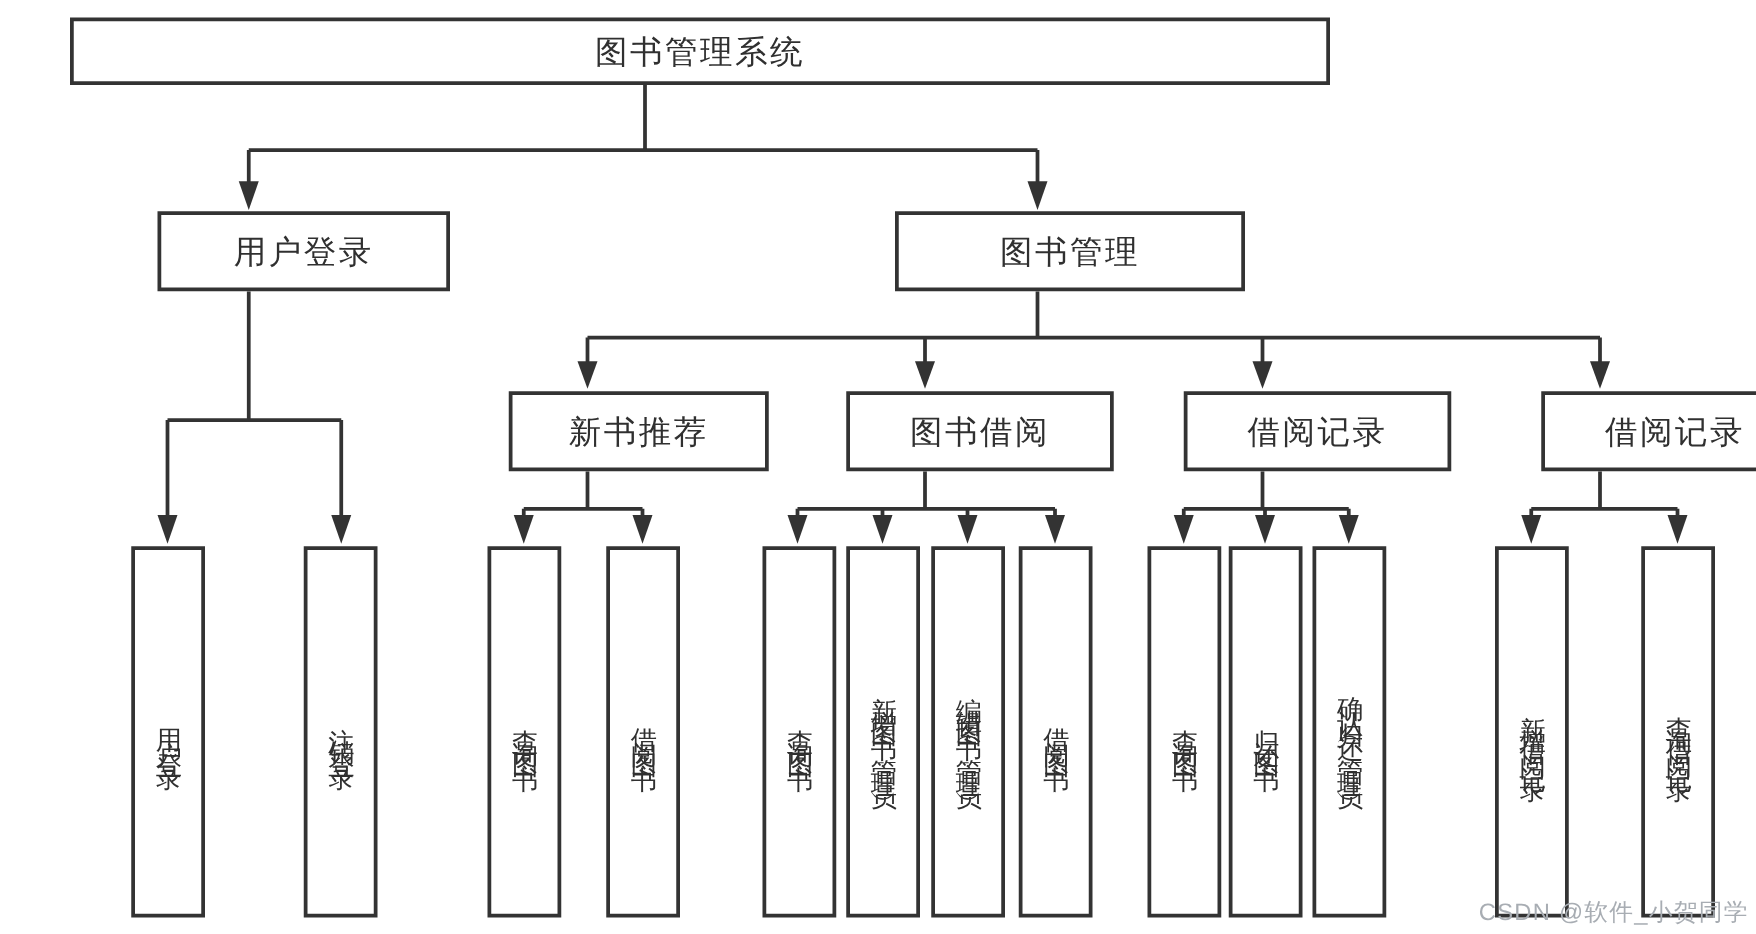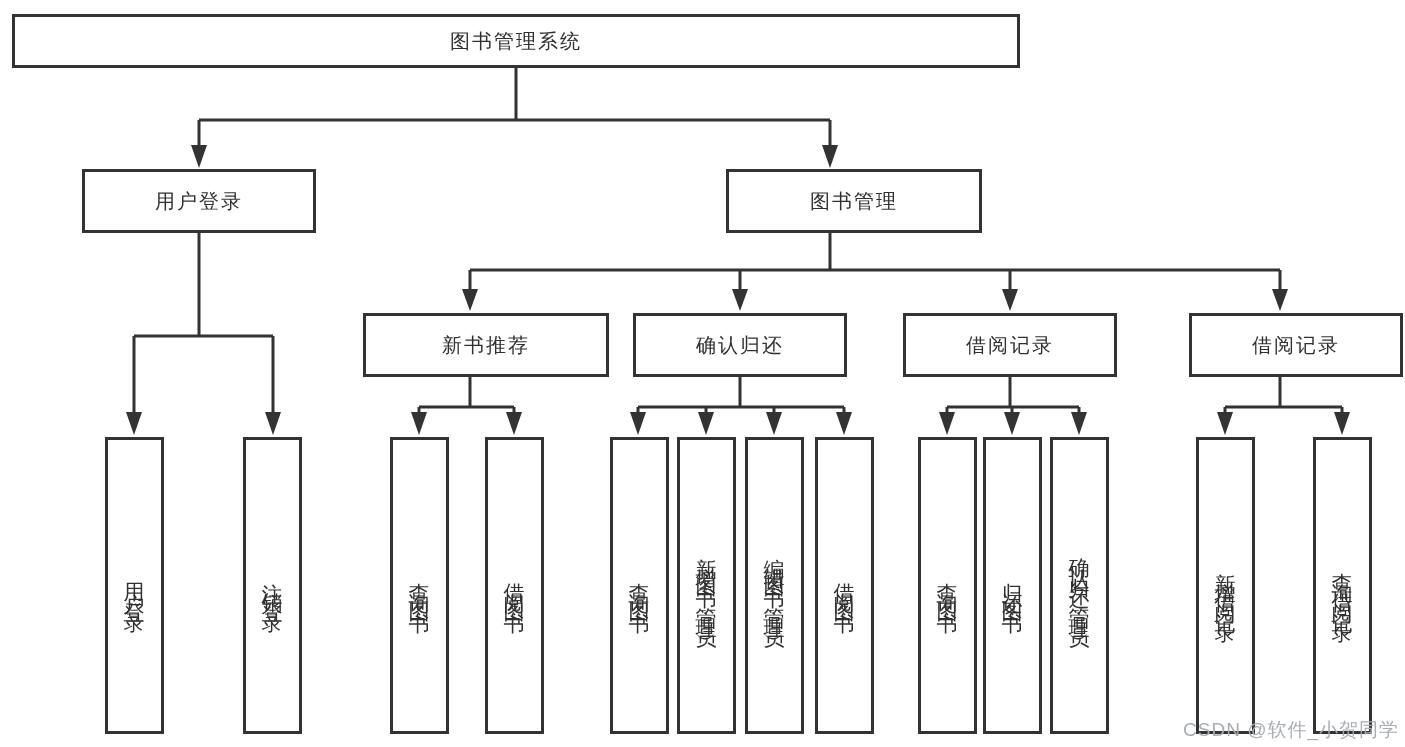--- a/index.html
+++ b/index.html
@@ -29,23 +29,24 @@
     position:absolute;
     background:var(--bg-color);
     border:3px solid var(--line-color);
     display:flex;
     align-items:center;
     justify-content:center;
     color:var(--text-color);
     z-index:2;
   }
   .node.h-label{
-    font-size:20px;
+    font-size:26px;
     letter-spacing:2px;
     white-space:nowrap;
+    margin-left:44px;
   }
   .node.root{
     left:12px;top:14px;width:1008px;height:54px;
   }
   .node.lvl{
     height:64px;
   }
   .node.leaf{
     top:437px;
     width:59px;
@@ -115,24 +116,24 @@
       <polygon points="1004,412 1020,412 1012,435"></polygon>
       <polygon points="1071,412 1087,412 1079,435"></polygon>
       <polygon points="1217,412 1233,412 1225,435"></polygon>
       <polygon points="1334,412 1350,412 1342,435"></polygon>
     </g>
   </svg>
 
   <div class="node root h-label">图书管理系统</div>
 
   <div class="node lvl h-label" style="left:82px;top:169px;width:234px;">用户登录</div>
-  <div class="node lvl h-label" style="left:726px;top:169px;width:256px;">图书管理</div>
+  <div class="node lvl h-label" style="left:672px;top:169px;width:280px;">图书管理</div>
 
-  <div class="node lvl h-label" style="left:363px;top:313px;width:246px;">新书推荐</div>
-  <div class="node lvl h-label" style="left:633px;top:313px;width:214px;">确认归还</div>
+  <div class="node lvl h-label" style="left:363px;top:313px;width:208px;">新书推荐</div>
+  <div class="node lvl h-label" style="left:633px;top:313px;width:214px;">图书借阅</div>
   <div class="node lvl h-label" style="left:903px;top:313px;width:214px;">借阅记录</div>
   <div class="node lvl h-label" style="left:1189px;top:313px;width:214px;font-family:Liberation Mono, monospace;">借阅记录</div>
 
   <div class="node leaf" style="left:105px;">
     <span class="leaf-text">用户登录</span>
   </div>
   <div class="node leaf" style="left:243px;">
     <span class="leaf-text">注销登录</span>
   </div>
 

